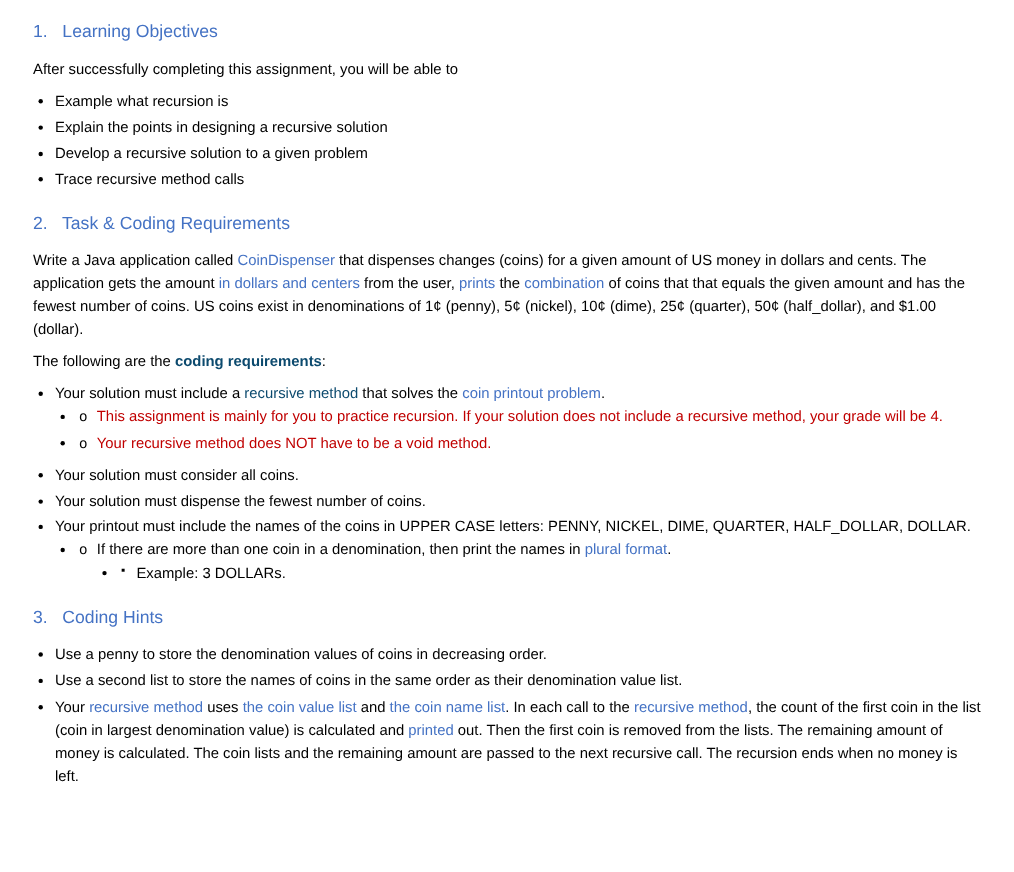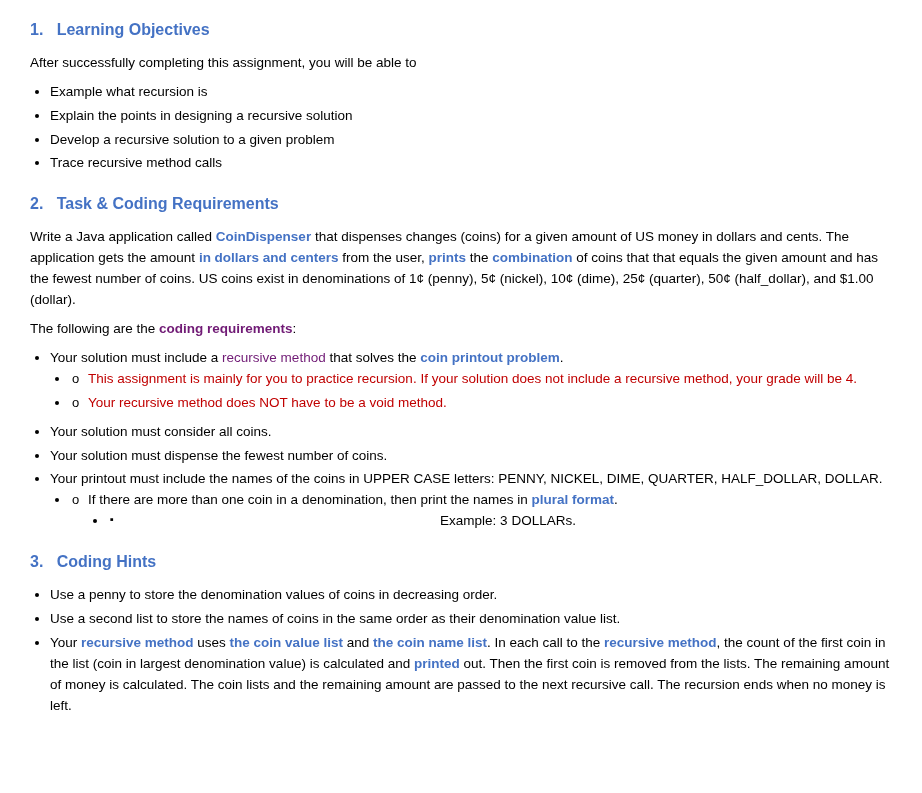--- a/index.html
+++ b/index.html
@@ -12,40 +12,40 @@
       font-size: 13.5px;
       color: #000;
       background: #fff;
       width: 922px;
       min-height: 793px;
       padding: 18px 30px 30px 30px;
       line-height: 1.55;
     }
     h2 {
       font-size: 16px;
-      font-weight: bold;
+      font-weight: normal;
       color: #4472C4;
       margin-bottom: 10px;
     }
     .section {
       margin-bottom: 18px;
     }
     p {
       margin-bottom: 8px;
     }
     ul {
       margin-left: 20px;
       margin-bottom: 8px;
     }
     ul li {
       list-style-type: disc;
       margin-bottom: 3px;
     }
-    .blue { color: #4472C4; font-weight: bold; }
-    .red { color: #701a75; }
+    .blue { color: #4472C4; }
+    .red { color: #0c4a6e; }
     .dark-red { color: #C00000; }
     .sub-list {
       list-style-type: none;
       margin-left: 20px;
     }
     .sub-list li {
       position: relative;
       padding-left: 18px;
       margin-bottom: 3px;
     }
@@ -56,21 +56,20 @@
       font-size: 13px;
     }
     .sub-sub-list {
       list-style-type: none;
       margin-left: 20px;
     }
     .sub-sub-list li {
       position: relative;
       padding-left: 16px;
       margin-bottom: 2px;
-      text-align: center;
     }
     .sub-sub-list li::before {
       content: '▪';
       position: absolute;
       left: 2px;
       font-size: 11px;
     }
     .bold { font-weight: bold; }
   </style>
 </head>

